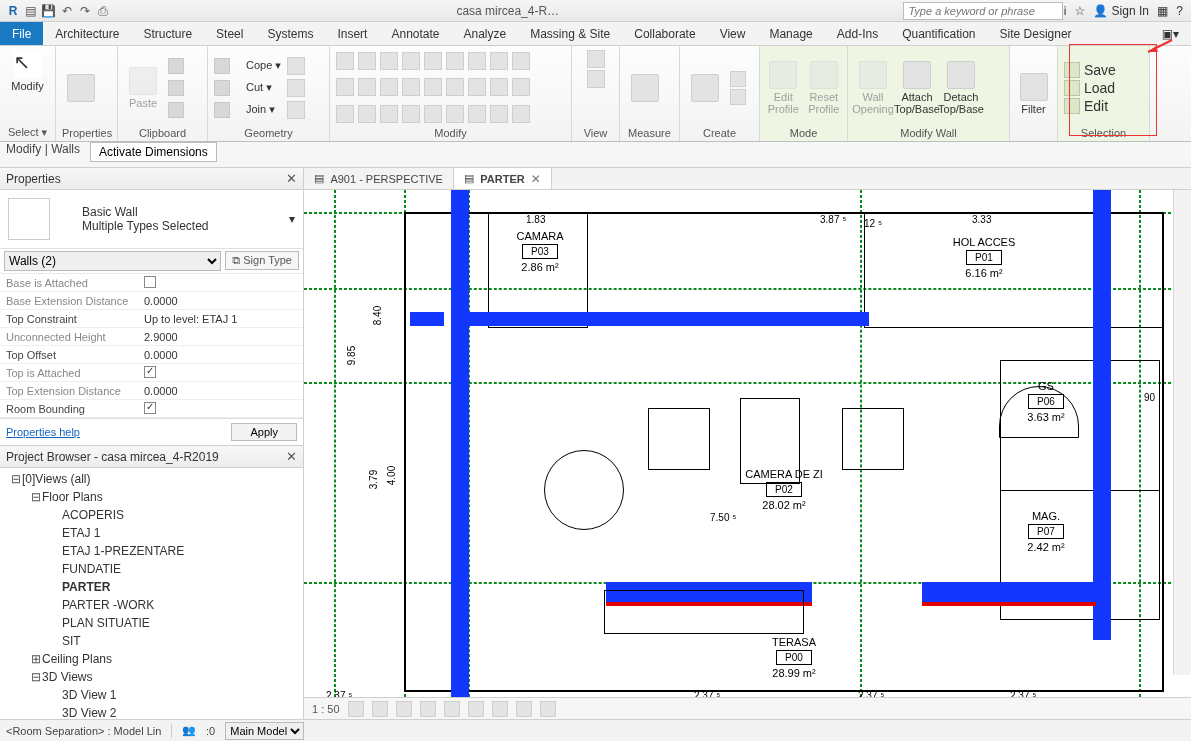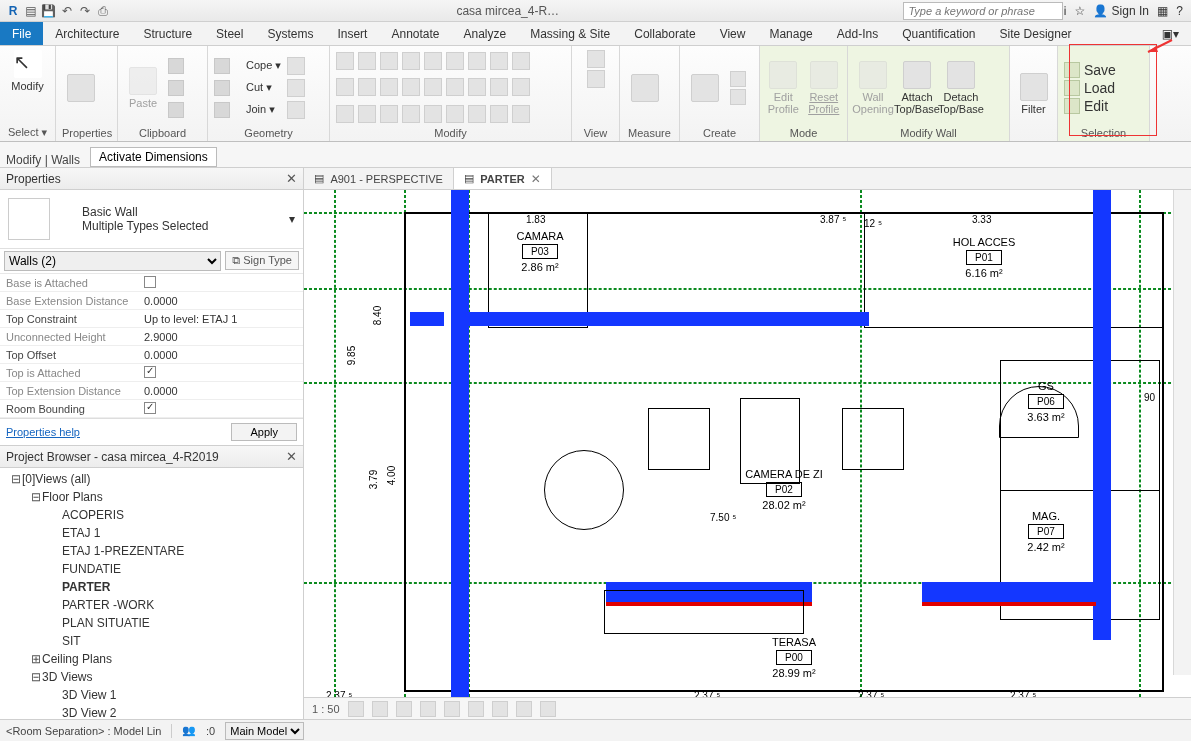--- a/index.html
+++ b/index.html
@@ -35,21 +35,21 @@
   .icon-row .ic { width:18px; height:18px; background:#e3e3e3; border:1px solid #cfcfcf;}
   .selection-col { display:flex; flex-direction:column; gap:2px;}
   .selection-col .row { display:flex; align-items:center; gap:4px; font-size:14px;}
   .selection-col .ic{width:16px;height:16px;background:#dce6c8;border:1px solid #b8c8a0;}
 
   .highlight-box{ position:absolute; top:44px; left:1069px; width:88px; height:92px; border:1px solid #e33; pointer-events:none;}
   .arrow{position:absolute; top:40px; left:1148px; width:24px; height:12px;}
   .arrow svg{overflow:visible;}
 
   
-  .ctx-bar { height:26px; background:#f6f6f6; border-bottom:1px solid #cfcfcf; display:flex; align-items:flex-end; padding:0 6px; gap:10px;}
+  .ctx-bar { height:26px; background:#f6f6f6; border-bottom:1px solid #cfcfcf; display:flex; align-items:flex-start; padding:0 6px; gap:10px;}
   .ctx-bar .lbl{font-size:12px;color:#444;}
   .ctx-bar .btn{border:1px solid #bbb; background:#fff; padding:2px 8px; font-size:12px;}
 
   
   .main { display:flex; height:551px; }
   .left-col { width:304px; display:flex; flex-direction:column; border-right:1px solid #cfcfcf;}
   .panel-hdr{height:22px;background:linear-gradient(#f7f7f7,#ececec);border-bottom:1px solid #cfcfcf;display:flex;align-items:center;padding:0 6px;justify-content:space-between;}
   .panel-hdr .x{font-size:13px;color:#555;}
   .properties{border-bottom:1px solid #cfcfcf;display:flex;flex-direction:column;}
   .type-sel{display:flex;align-items:center;gap:8px;padding:8px;border-bottom:1px solid #e0e0e0;}
@@ -275,21 +275,21 @@
   </div>
   <div class="r-group mode" style="width:88px;">
     <div class="ctrls">
       <div class="btn-big disabled">
           <div class="ic"></div>
           <span style="white-space:pre-line;text-align:center;">Edit
 Profile</span>
         </div>
       <div class="btn-big disabled">
           <div class="ic"></div>
-          <span style="white-space:pre-line;text-align:center;text-decoration:underline;">Reset
+          <span style="white-space:pre-line;text-align:center;">Reset
 Profile</span>
         </div>
     </div>
     <div class="lbl">Mode</div>
   </div>
   <div class="r-group modwall" style="width:162px;">
     <div class="ctrls">
       <div class="btn-big disabled">
           <div class="ic"></div>
           <span style="white-space:pre-line;text-align:center;">Wall

